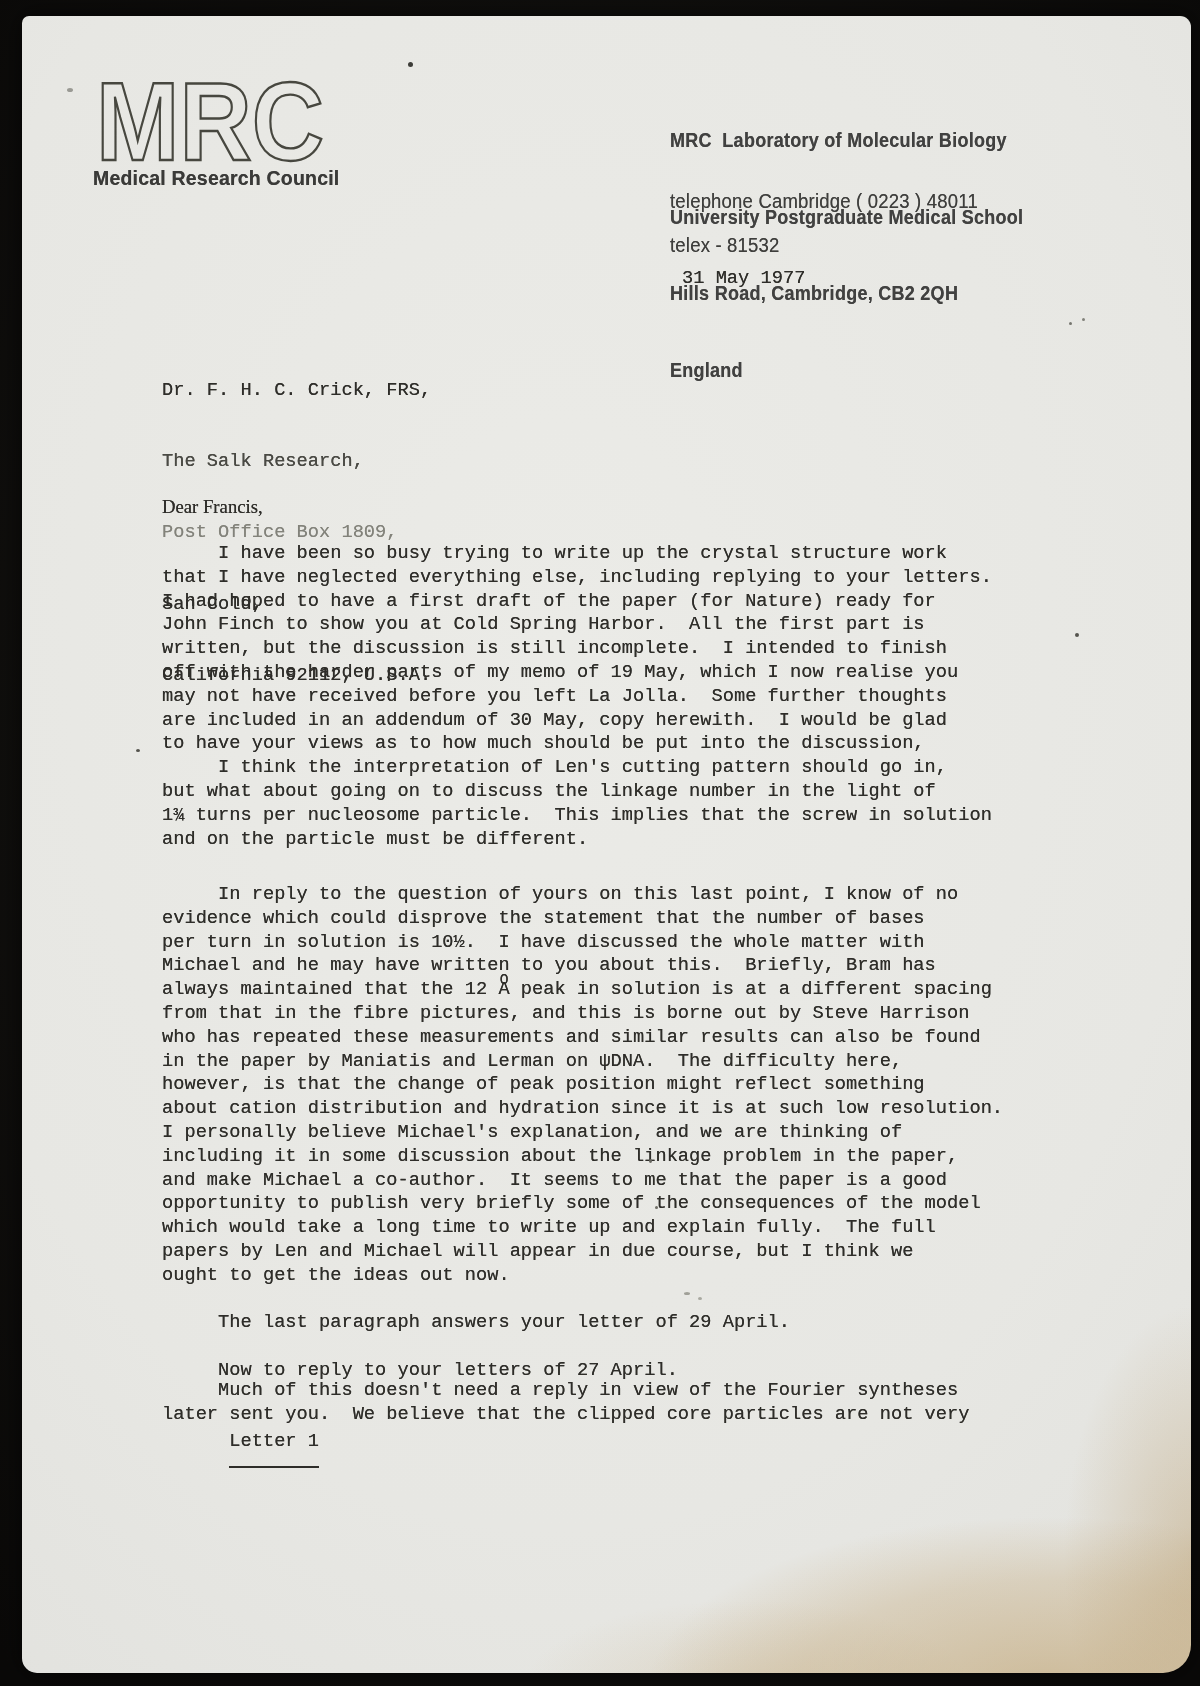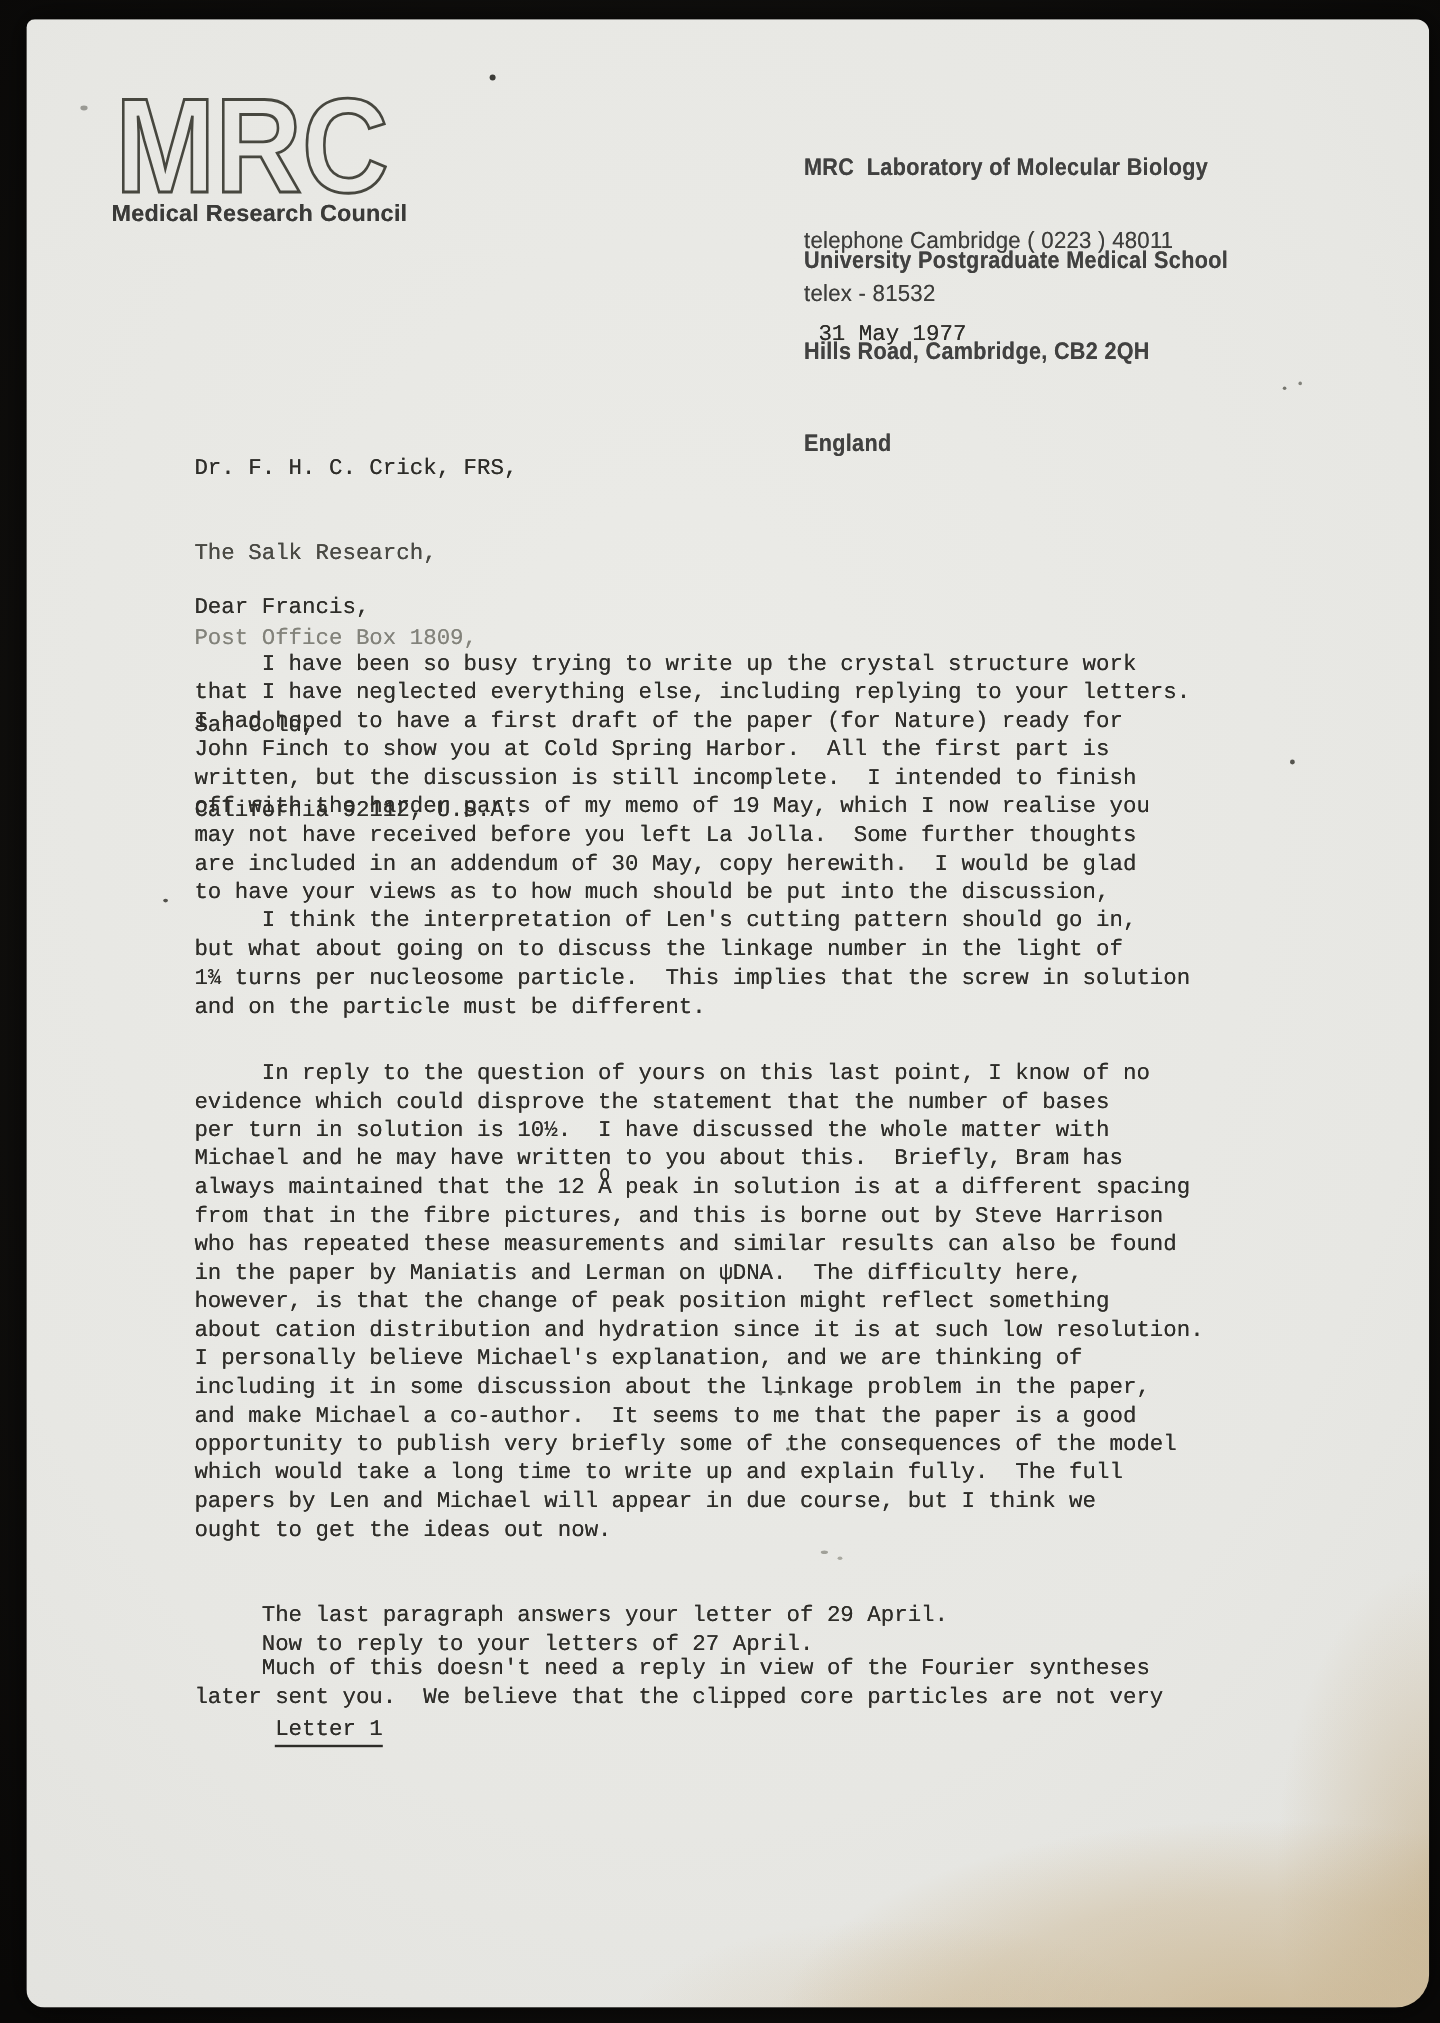--- a/index.html
+++ b/index.html
@@ -21,21 +21,21 @@
   
   .typed {
     position:absolute; left:140px;
     font-family:"Liberation Mono","DejaVu Sans Mono",monospace;
     font-size:18.7px; line-height:23.8px; color:#2e2d29;
     white-space:pre; text-shadow:0 0 0.5px rgba(46,45,41,0.85);
   }
   .tline { white-space:pre; }
   .faded { color:#82827a; text-shadow:0 0 0.4px rgba(130,130,122,0.7); }
   .dim   { color:#4a4a44; }
-  .underline { display:inline-block; border-bottom:2px solid #2e2d29; padding-bottom:0; }
+  .underline { display:inline-block; border-bottom:2px solid #2e2d29; padding-bottom:12px; }
   .ang { position:relative; display:inline-block; }
   .ang .ring { position:absolute; left:50%; top:-0.60em; transform:translateX(-50%); font-size:0.78em; }
   
   .logo-svg { position:absolute; left:72px; top:56px; }
   .logo-sub {
     position:absolute; left:71px; top:151px; width:280px;
     font-size:19.5px; font-weight:bold; color:#3a3a38; letter-spacing:0.2px;
     text-shadow:0 0 0.4px rgba(58,58,56,0.8);
   }
   .lh-block {
@@ -78,27 +78,27 @@
     <div class="typed date">31 May 1977</div>
 
     <div class="typed" style="top:315px;">
       <div>Dr. F. H. C. Crick, FRS,</div>
       <div class="dim">The Salk Research,</div>
       <div class="faded">Post Office Box 1809,</div>
       <div>San Cold,</div>
       <div>California 92112, U.S.A.</div>
     </div>
 
-    <div class="typed" style="top:479px;">Dear Francis,</div>
+    <div class="typed" style="top:479px;font-family:Liberation Serif, serif;">Dear Francis,</div>
 
     <div class="typed" style="top:526px;"><div class="tline">     I have been so busy trying to write up the crystal structure work</div><div class="tline">that I have neglected everything else, including replying to your letters.</div><div class="tline">I had hoped to have a first draft of the paper (for Nature) ready for</div><div class="tline">John Finch to show you at Cold Spring Harbor.  All the first part is</div><div class="tline">written, but the discussion is still incomplete.  I intended to finish</div><div class="tline">off with the harder parts of my memo of 19 May, which I now realise you</div><div class="tline">may not have received before you left La Jolla.  Some further thoughts</div><div class="tline">are included in an addendum of 30 May, copy herewith.  I would be glad</div><div class="tline">to have your views as to how much should be put into the discussion,</div><div class="tline">     I think the interpretation of Len's cutting pattern should go in,</div><div class="tline">but what about going on to discuss the linkage number in the light of</div><div class="tline">1¾ turns per nucleosome particle.  This implies that the screw in solution</div><div class="tline">and on the particle must be different.</div></div>
 
     <div class="typed" style="top:867px;"><div class="tline">     In reply to the question of yours on this last point, I know of no</div><div class="tline">evidence which could disprove the statement that the number of bases</div><div class="tline">per turn in solution is 10½.  I have discussed the whole matter with</div><div class="tline">Michael and he may have written to you about this.  Briefly, Bram has</div><div class="tline">always maintained that the 12 <span class="ang">A<span class="ring">O</span></span> peak in solution is at a different spacing</div><div class="tline">from that in the fibre pictures, and this is borne out by Steve Harrison</div><div class="tline">who has repeated these measurements and similar results can also be found</div><div class="tline">in the paper by Maniatis and Lerman on ψDNA.  The difficulty here,</div><div class="tline">however, is that the change of peak position might reflect something</div><div class="tline">about cation distribution and hydration since it is at such low resolution.</div><div class="tline">I personally believe Michael's explanation, and we are thinking of</div><div class="tline">including it in some discussion about the linkage problem in the paper,</div><div class="tline">and make Michael a co-author.  It seems to me that the paper is a good</div><div class="tline">opportunity to publish very briefly some of the consequences of the model</div><div class="tline">which would take a long time to write up and explain fully.  The full</div><div class="tline">papers by Len and Michael will appear in due course, but I think we</div><div class="tline">ought to get the ideas out now.</div></div>
 
-    <div class="typed" style="top:1295px;margin-top:24px;">     The last paragraph answers your letter of 29 April.</div>
+    <div class="typed" style="top:1295px;">     The last paragraph answers your letter of 29 April.</div>
 
     <div class="typed" style="top:1343px;">     Now to reply to your letters of 27 April.</div>
 
     <div class="typed" style="top:1390px;">
       <span class="underline">Letter 1</span>
     </div>
 
     <div class="typed" style="top:1363px;"><div class="tline">     Much of this doesn't need a reply in view of the Fourier syntheses</div><div class="tline">later sent you.  We believe that the clipped core particles are not very</div></div>
 
     <span class="speck" style="left:386px;top:46px;width:5px;height:5px;background:#3c3c38;"></span>

